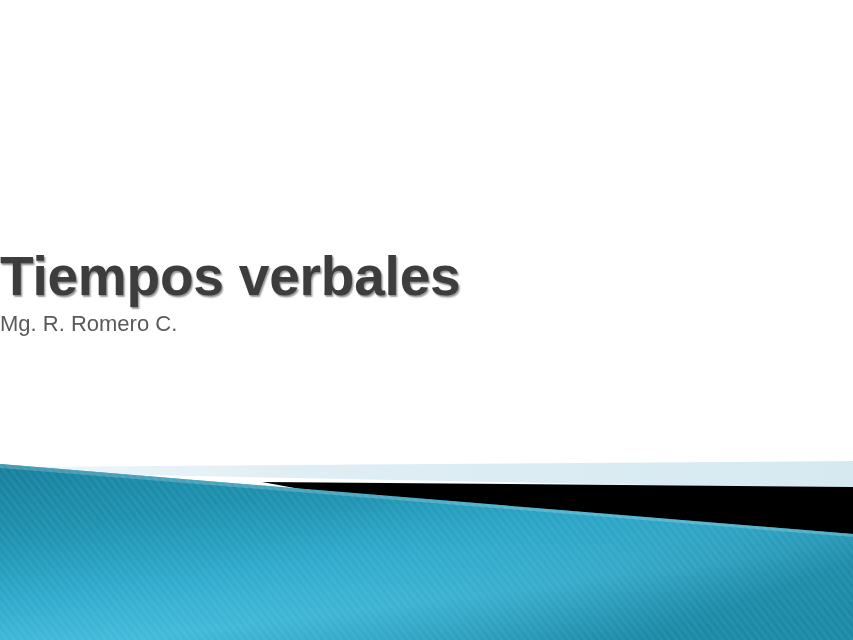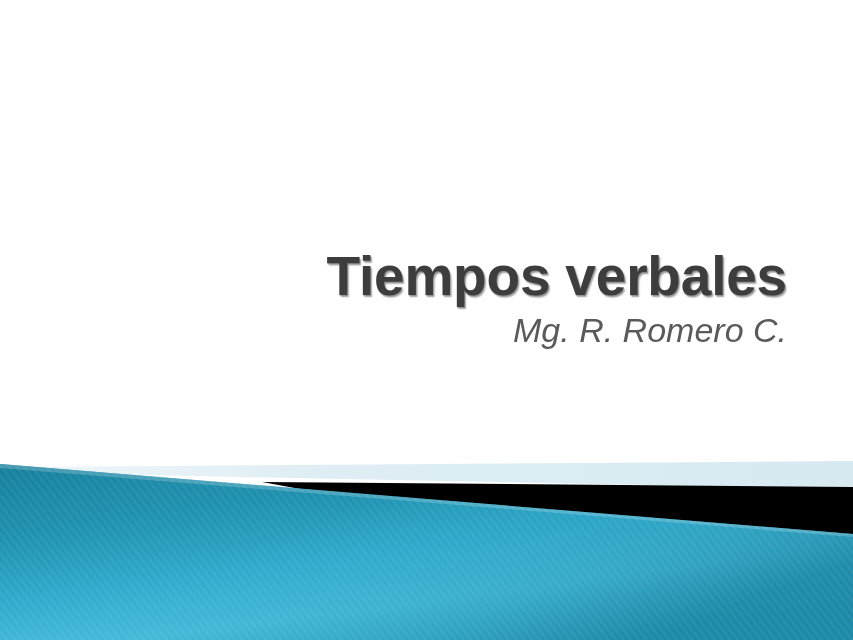--- a/index.html
+++ b/index.html
@@ -31,21 +31,21 @@
   }
 
   
   #title-block {
     position: absolute;
     left: 0;
     top: 248px;
     width: 853px;
     padding: 0 66px 0 0;
     box-sizing: border-box;
-    text-align: right;
+    text-align: left;
   }
 
   #slide-title {
     display: block;
     margin: 0;
     padding: 0 0 0 0;
     font-family: "Liberation Sans", sans-serif;
     font-size: 55px;
     font-weight: bold;
     line-height: 1.02;
@@ -54,26 +54,25 @@
     text-shadow: 1.5px 1.5px 1.6px rgba(120,120,120,0.72),
                  0.5px 0.5px 0px rgba(90,90,90,0.30);
     white-space: nowrap;
   }
 
   #slide-subtitle {
     display: block;
     margin: 8px 0 4px 0;
     padding: 0;
     font-family: "Liberation Sans", sans-serif;
-    font-size: 34px;
+    font-size: 22px;
     font-weight: normal;
     line-height: 1.1;
     color: #5a5a5a;
     white-space: nowrap;
-    font-style: italic;
   }
 </style>
 </head>
 <body>
 
 <div id="slide">
 
   <svg id="decor" viewBox="0 0 853 640" width="853" height="640" preserveAspectRatio="none">
     <defs>
       <linearGradient id="tealGrad" x1="0.10" y1="0.02" x2="0.72" y2="1.0">

